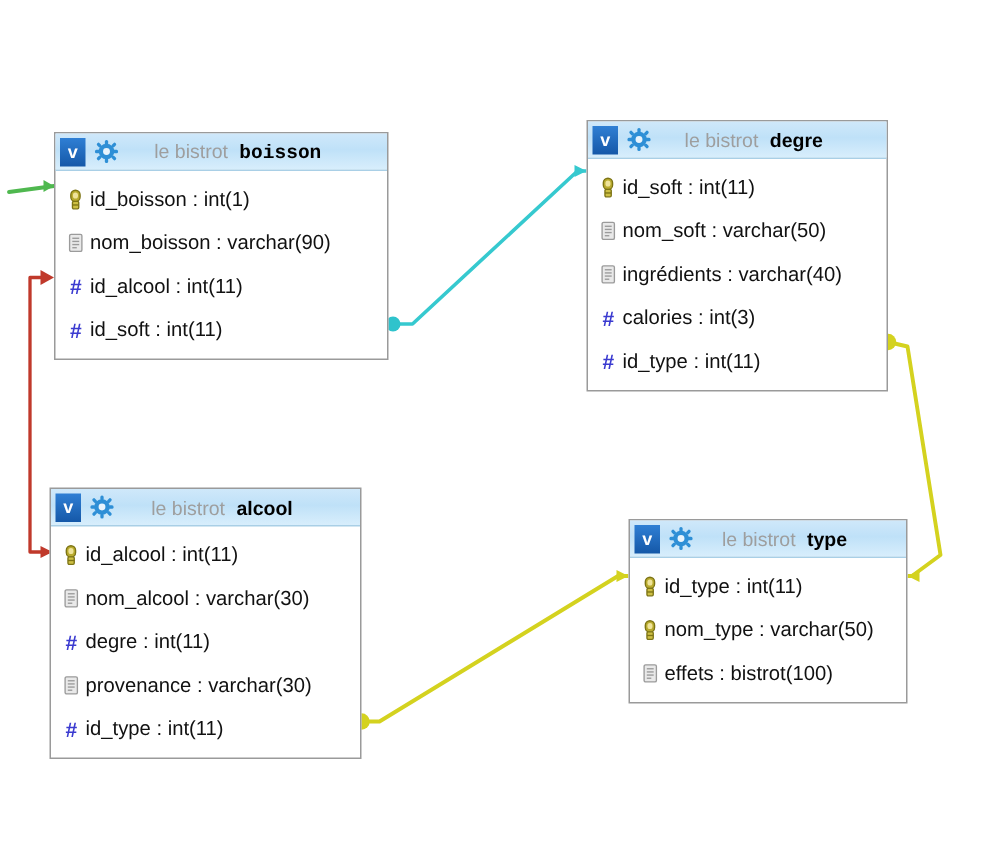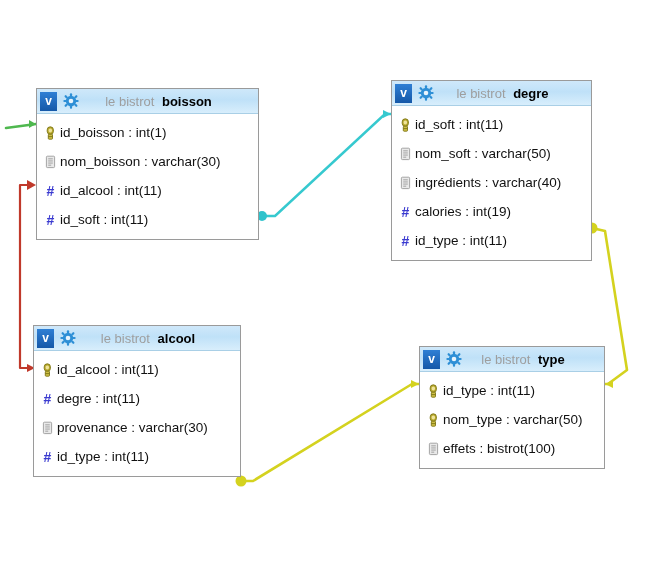--- a/index.html
+++ b/index.html
@@ -118,21 +118,21 @@
               <rect x="2" y="2" width="2.2" height="3.4" rx="1" transform="rotate(-45 3.1 3.7)"></rect>
               <rect x="11.8" y="2" width="2.2" height="3.4" rx="1" transform="rotate(45 12.9 3.7)"></rect>
               <rect x="2" y="10.6" width="2.2" height="3.4" rx="1" transform="rotate(45 3.1 12.3)"></rect>
               <rect x="11.8" y="10.6" width="2.2" height="3.4" rx="1" transform="rotate(-45 12.9 12.3)"></rect>
             </g>
             <circle cx="8" cy="8" r="2.3" fill="#e8f4fd"></circle>
           </svg>
         </div>
         <div class="hdr-title">
           <span class="hdr-prefix">le bistrot</span>
-          <span class="hdr-name" style="margin-left: 4px;">boisson</span>
+          <span class="hdr-name" style="margin-left: 4px; font-family: Liberation Mono, monospace;">boisson</span>
         </div>
       </div>
       <div class="tbl-body">
         <div class="field">
       <span class="fi">
             <svg width="13" height="14" viewBox="0 0 13 14">
               <rect x="3.2" y="0.8" width="6.2" height="7.6" rx="3.1" fill="#b9ab2e" stroke="#7d7415" stroke-width="0.9"></rect>
               <rect x="4.6" y="2.4" width="3.4" height="4" rx="1.7" fill="#efe39a"></rect>
               <rect x="4.3" y="8.2" width="4.2" height="5" rx="0.8" fill="#cdbf44" stroke="#7d7415" stroke-width="0.9"></rect>
               <rect x="4.3" y="10.2" width="4.2" height="0.9" fill="#7d7415"></rect>
@@ -143,21 +143,21 @@
         <div class="field">
       <span class="fi">
             <svg width="13" height="14" viewBox="0 0 13 14">
               <rect x="2.4" y="1.2" width="8.2" height="11.4" rx="1" fill="#e9e9e9" stroke="#9b9b9b" stroke-width="0.9"></rect>
               <rect x="4.2" y="3.4" width="4.6" height="0.9" fill="#9b9b9b"></rect>
               <rect x="4.2" y="5.5" width="4.6" height="0.9" fill="#9b9b9b"></rect>
               <rect x="4.2" y="7.6" width="4.6" height="0.9" fill="#9b9b9b"></rect>
               <rect x="4.2" y="9.7" width="3.0" height="0.9" fill="#9b9b9b"></rect>
             </svg>
           </span>
-      <span class="fname">nom_boisson : varchar(30)</span>
+      <span class="fname">nom_boisson : varchar(90)</span>
     </div>
         <div class="field">
       <span class="fi">
             <span class="fi-hash">#</span>
           </span>
       <span class="fname">id_alcool : int(11)</span>
     </div>
         <div class="field">
       <span class="fi">
             <span class="fi-hash">#</span>
@@ -223,21 +223,21 @@
               <rect x="4.2" y="7.6" width="4.6" height="0.9" fill="#9b9b9b"></rect>
               <rect x="4.2" y="9.7" width="3.0" height="0.9" fill="#9b9b9b"></rect>
             </svg>
           </span>
       <span class="fname">ingrédients : varchar(40)</span>
     </div>
         <div class="field">
       <span class="fi">
             <span class="fi-hash">#</span>
           </span>
-      <span class="fname">calories : int(19)</span>
+      <span class="fname">calories : int(3)</span>
     </div>
         <div class="field">
       <span class="fi">
             <span class="fi-hash">#</span>
           </span>
       <span class="fname">id_type : int(11)</span>
     </div>
       </div>
     </div>
     <div class="table-box" style="left: 33px; top: 325px; width: 208px;">
@@ -271,20 +271,32 @@
               <rect x="3.2" y="0.8" width="6.2" height="7.6" rx="3.1" fill="#b9ab2e" stroke="#7d7415" stroke-width="0.9"></rect>
               <rect x="4.6" y="2.4" width="3.4" height="4" rx="1.7" fill="#efe39a"></rect>
               <rect x="4.3" y="8.2" width="4.2" height="5" rx="0.8" fill="#cdbf44" stroke="#7d7415" stroke-width="0.9"></rect>
               <rect x="4.3" y="10.2" width="4.2" height="0.9" fill="#7d7415"></rect>
             </svg>
           </span>
       <span class="fname">id_alcool : int(11)</span>
     </div>
         <div class="field">
       <span class="fi">
+            <svg width="13" height="14" viewBox="0 0 13 14">
+              <rect x="2.4" y="1.2" width="8.2" height="11.4" rx="1" fill="#e9e9e9" stroke="#9b9b9b" stroke-width="0.9"></rect>
+              <rect x="4.2" y="3.4" width="4.6" height="0.9" fill="#9b9b9b"></rect>
+              <rect x="4.2" y="5.5" width="4.6" height="0.9" fill="#9b9b9b"></rect>
+              <rect x="4.2" y="7.6" width="4.6" height="0.9" fill="#9b9b9b"></rect>
+              <rect x="4.2" y="9.7" width="3.0" height="0.9" fill="#9b9b9b"></rect>
+            </svg>
+          </span>
+      <span class="fname">nom_alcool : varchar(30)</span>
+    </div>
+        <div class="field">
+      <span class="fi">
             <span class="fi-hash">#</span>
           </span>
       <span class="fname">degre : int(11)</span>
     </div>
         <div class="field">
       <span class="fi">
             <svg width="13" height="14" viewBox="0 0 13 14">
               <rect x="2.4" y="1.2" width="8.2" height="11.4" rx="1" fill="#e9e9e9" stroke="#9b9b9b" stroke-width="0.9"></rect>
               <rect x="4.2" y="3.4" width="4.6" height="0.9" fill="#9b9b9b"></rect>
               <rect x="4.2" y="5.5" width="4.6" height="0.9" fill="#9b9b9b"></rect>

